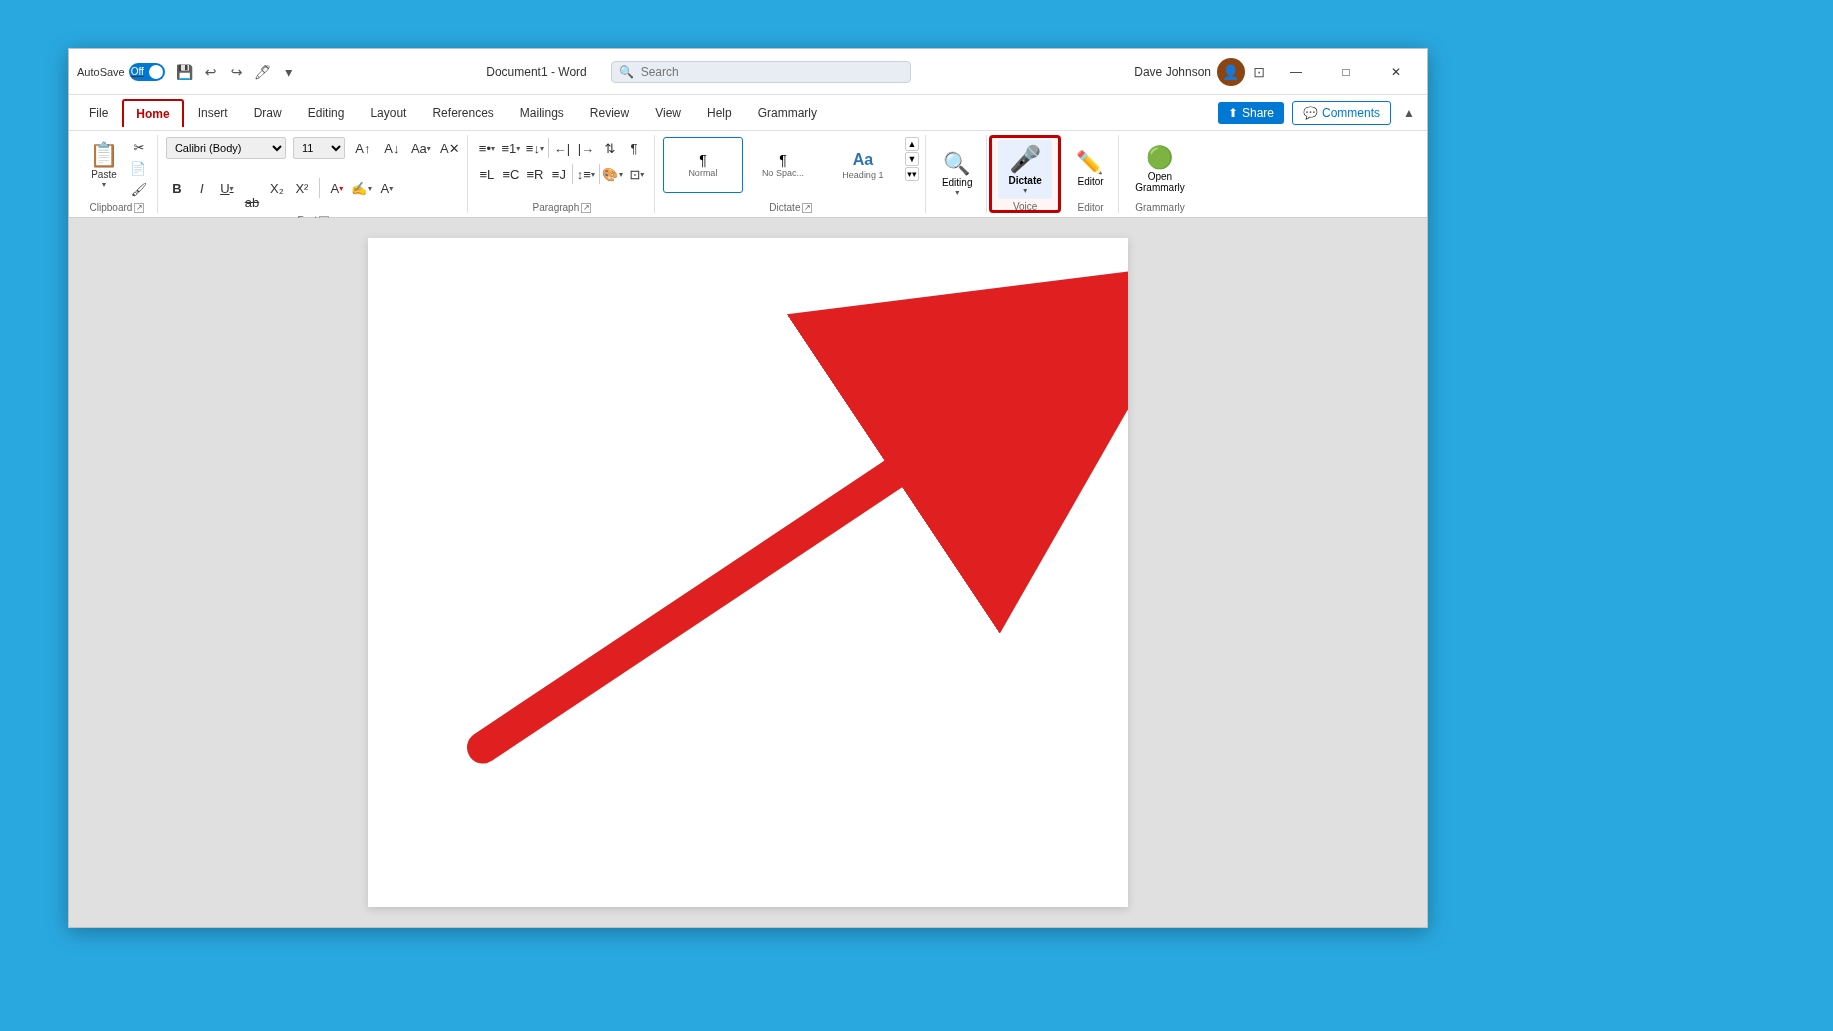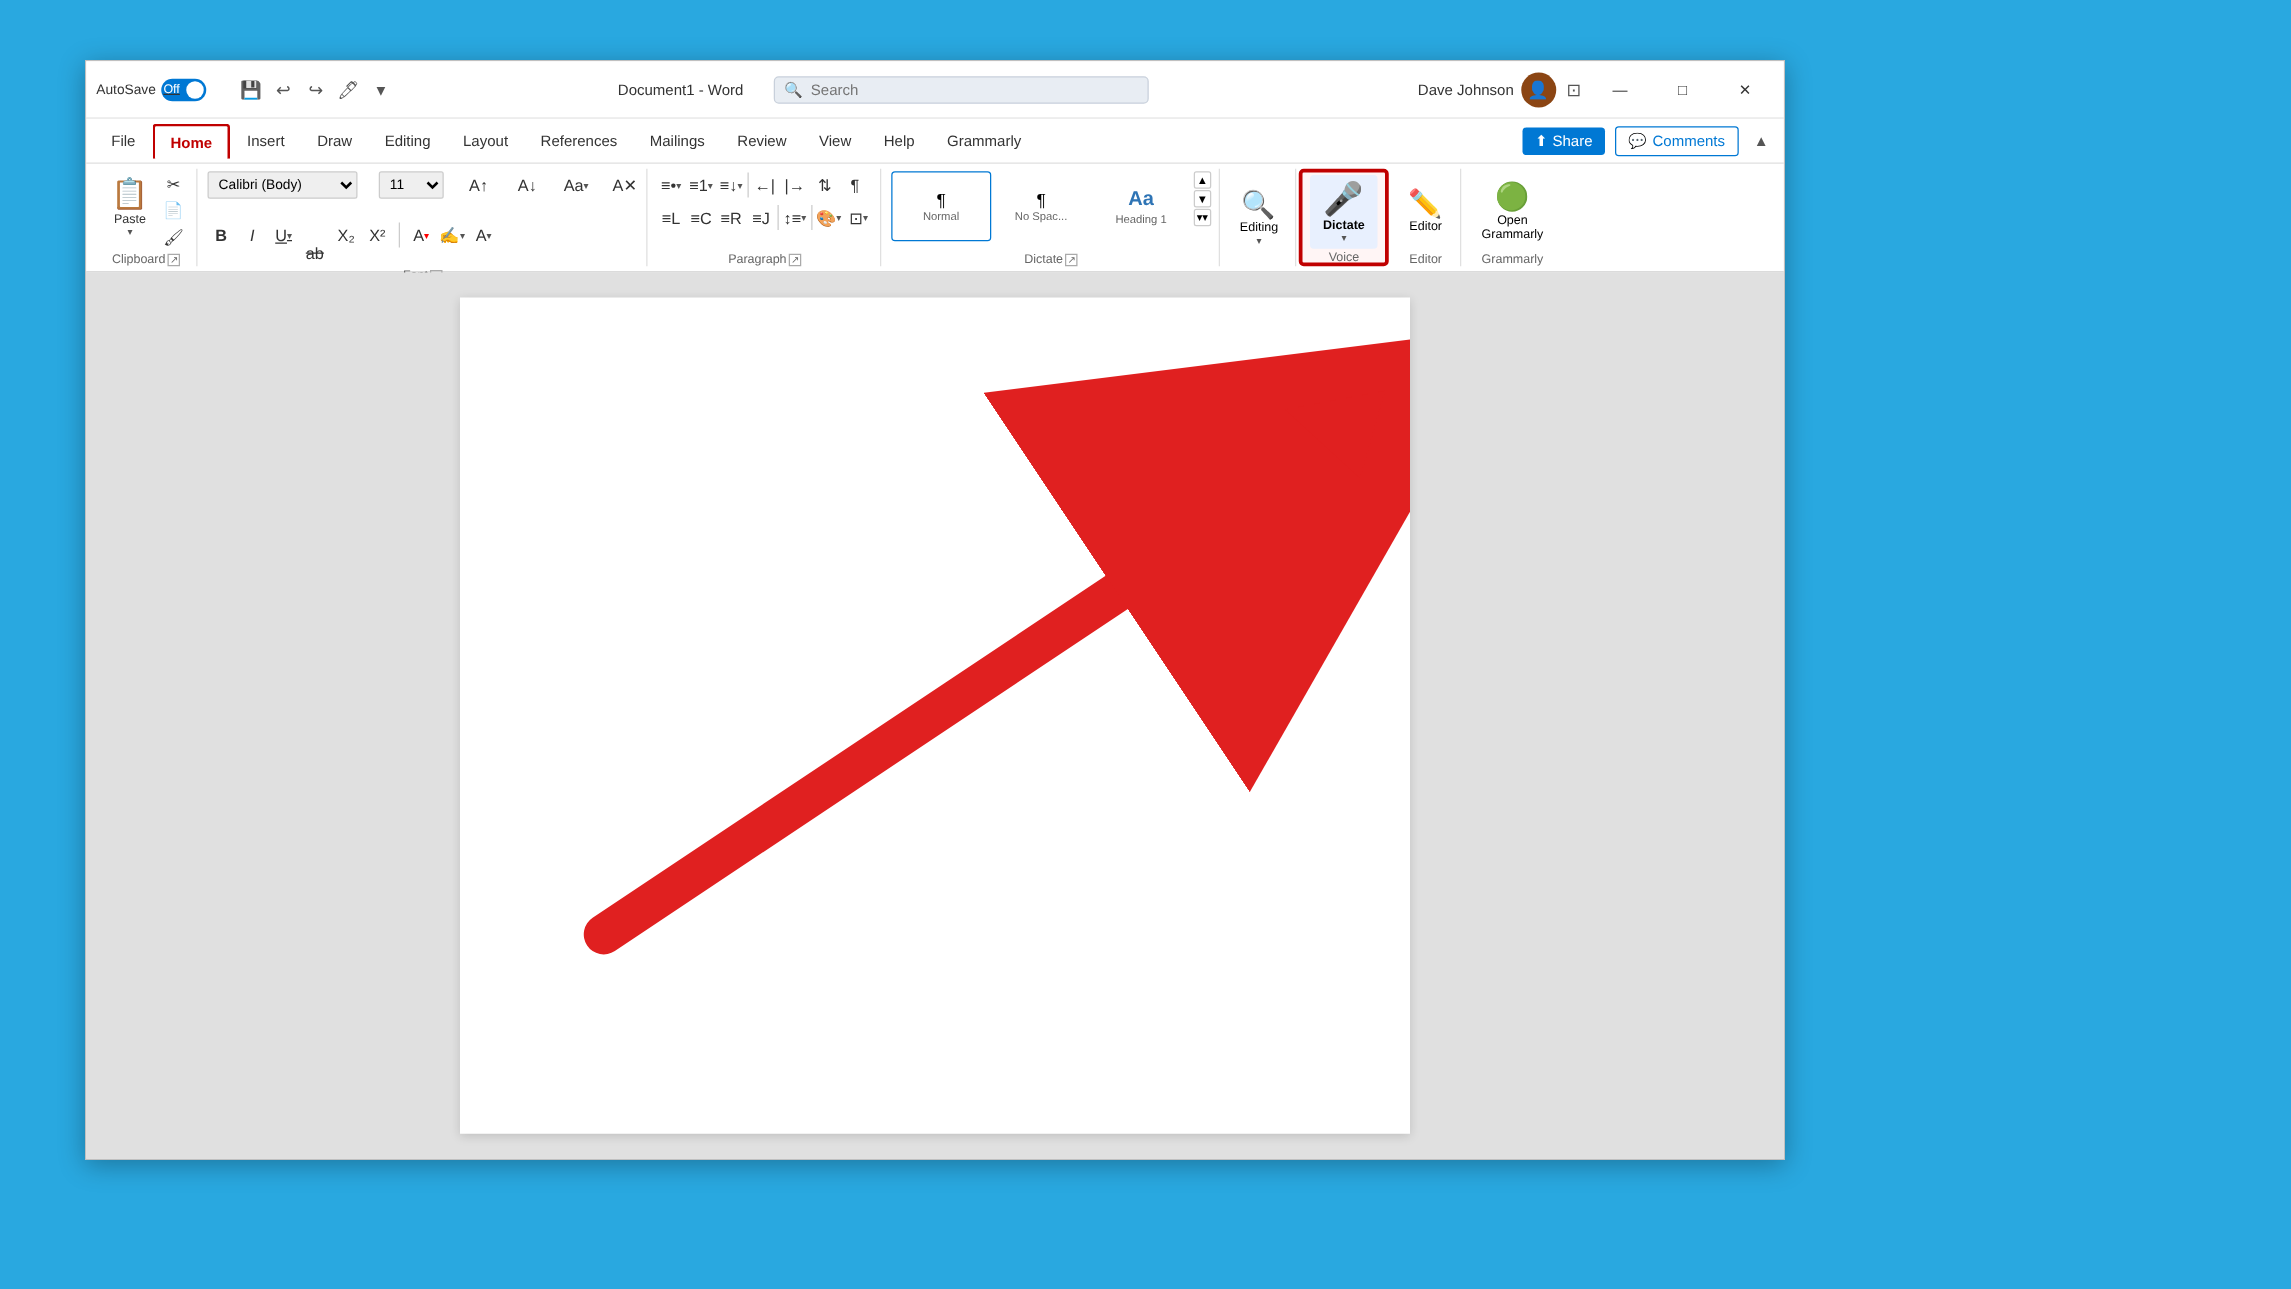--- a/index.html
+++ b/index.html
@@ -37,21 +37,21 @@
       align-items: center;
       gap: 6px;
       flex: 0 0 auto;
     }
     .autosave {
       display: flex;
       align-items: center;
       gap: 4px;
       font-size: 11px;
       color: #333;
-      margin-right: 20px;
+      margin-right: 4px;
     }
     .autosave-toggle {
       background: #0078d4;
       border-radius: 10px;
       width: 36px;
       height: 18px;
       display: flex;
       align-items: center;
       padding: 2px;
       text-decoration: underline;
@@ -283,21 +283,21 @@
       justify-content: center;
       cursor: pointer;
       border-radius: 2px;
       font-size: 13px;
       color: #333;
     }
     
     .font-row {
       display: flex;
       align-items: center;
-      gap: 17px;
+      gap: 7px;
       margin-bottom: 2px;
     }
     .font-select {
       width: 120px;
       height: 22px;
       font-size: 11px;
       border: 1px solid #ccc;
       border-radius: 2px;
       padding: 0 4px;
     }

